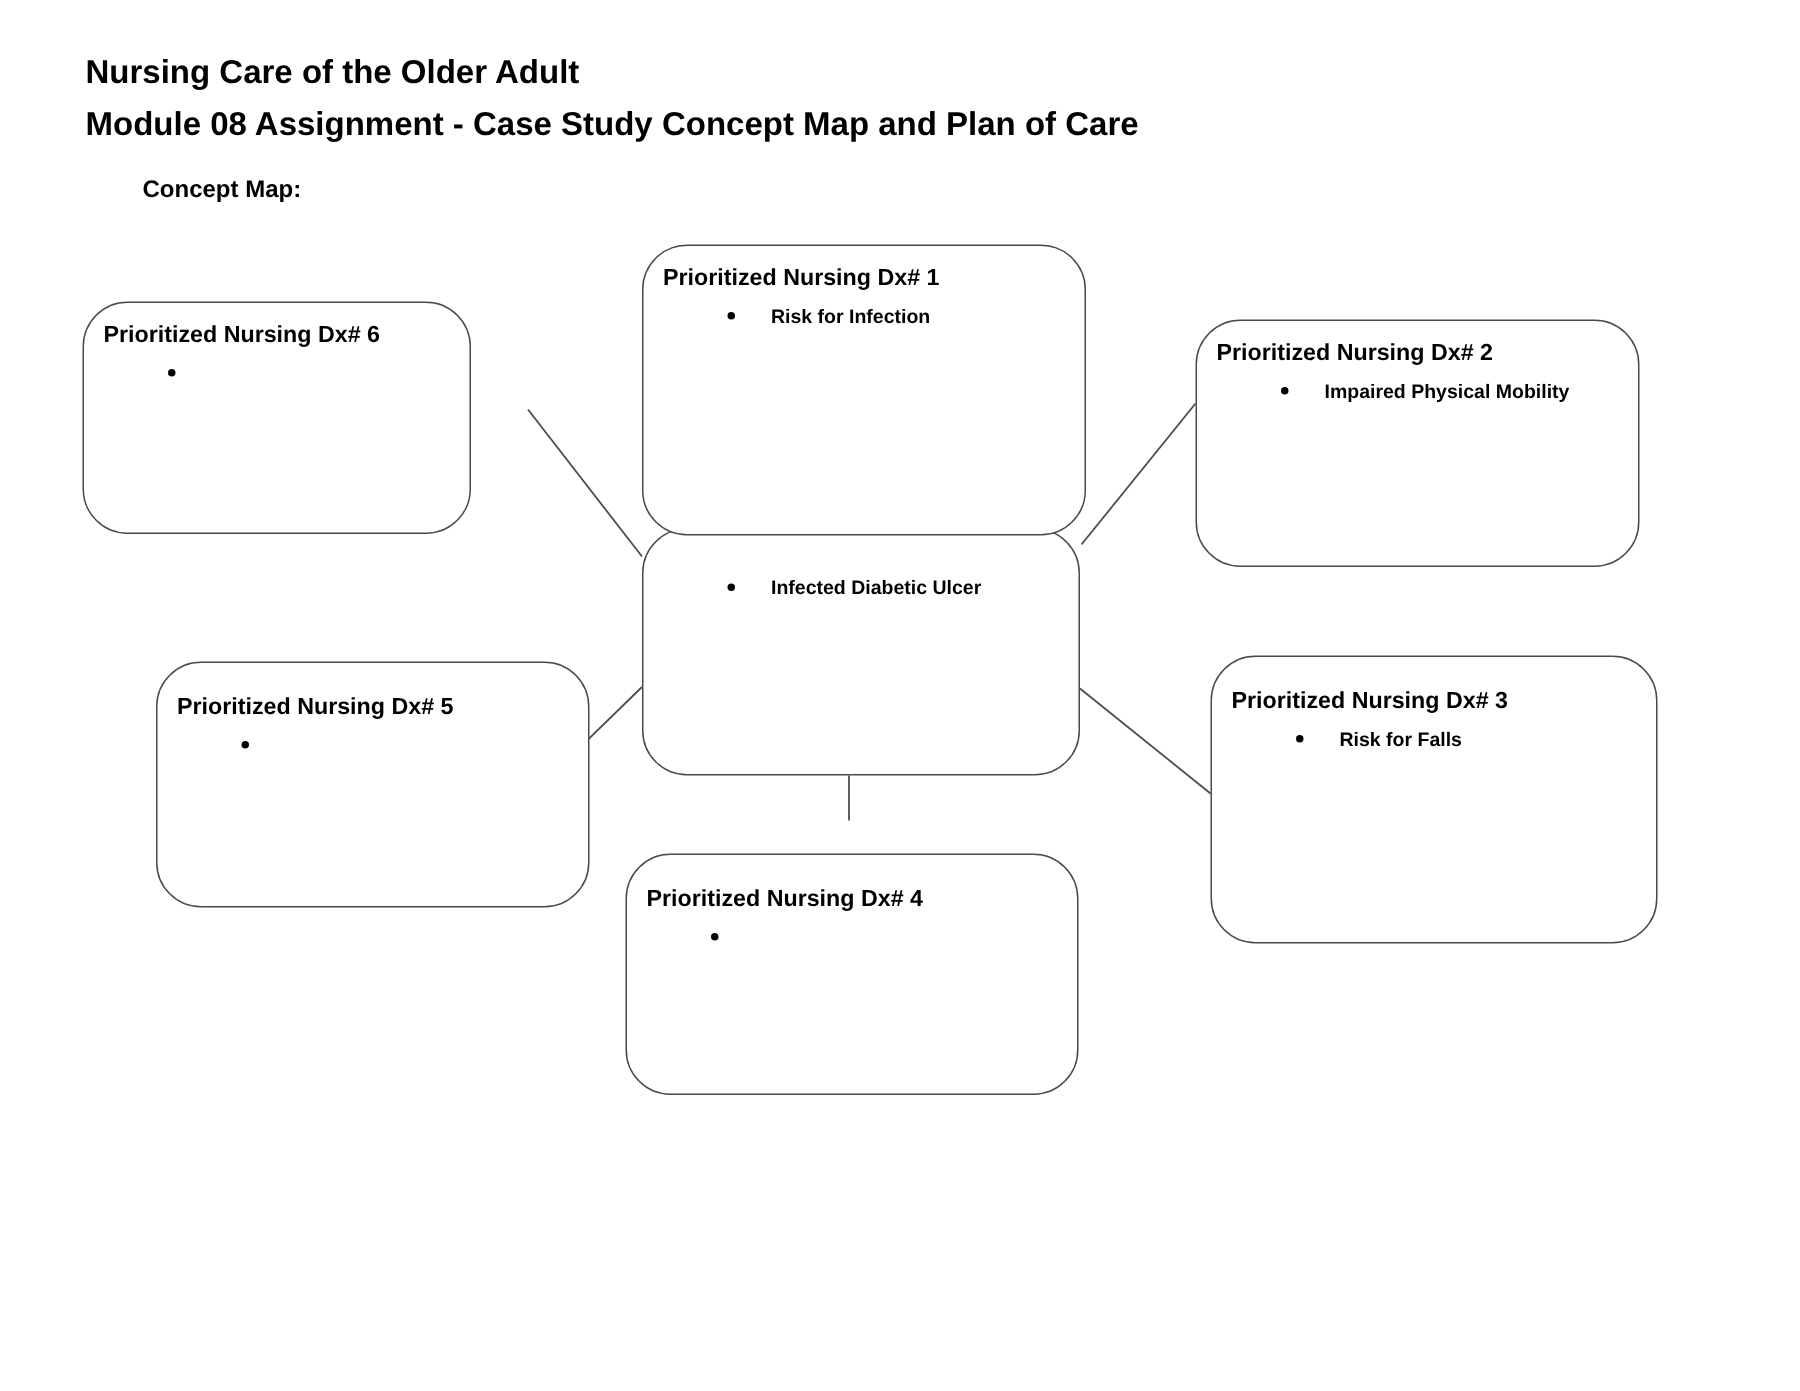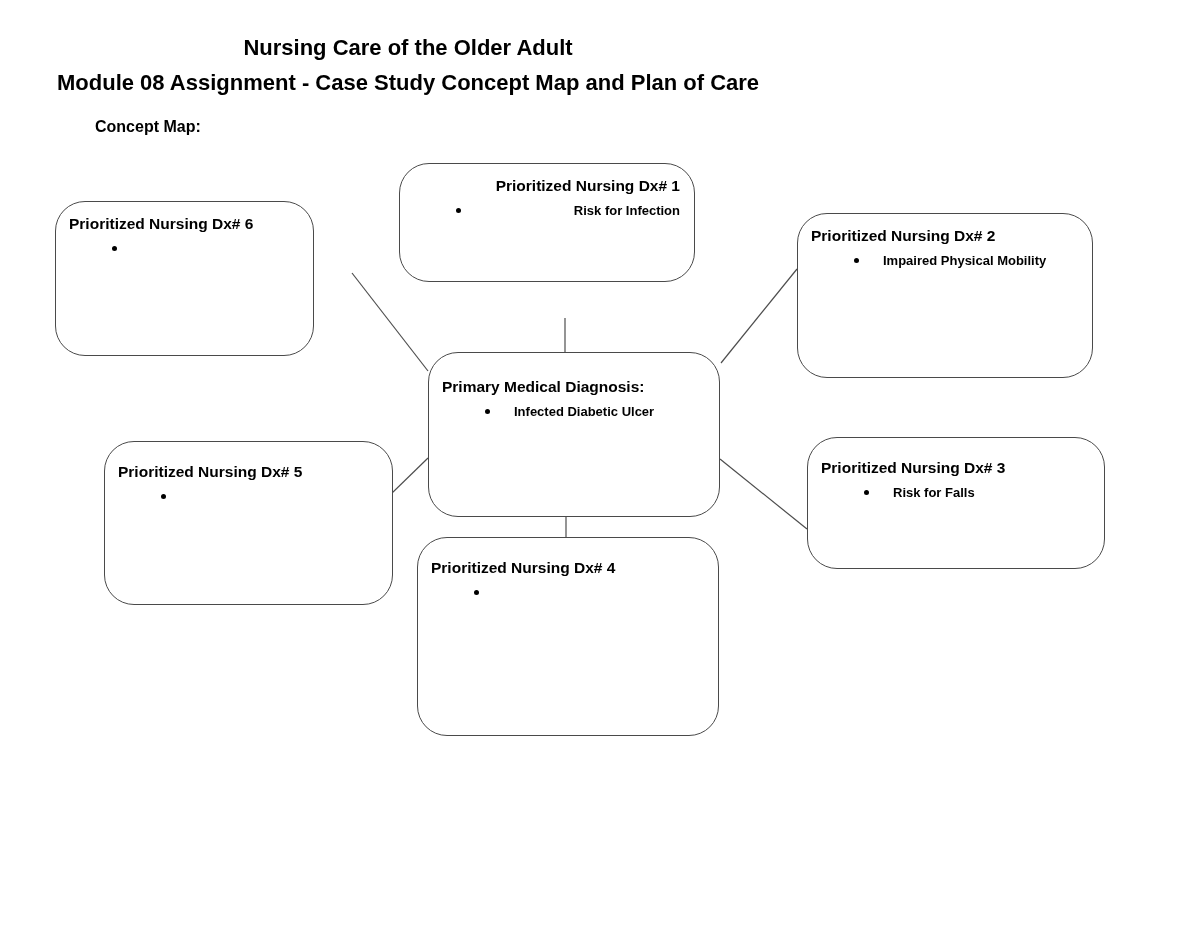--- a/index.html
+++ b/index.html
@@ -20,21 +20,20 @@
     position: absolute;
     left: 57px;
     top: 30px;
   }
   .doc-title-line {
     font-size: 22px;
     font-weight: 700;
     line-height: 35px;
     color: var(--text-color, #000000);
     white-space: nowrap;
-    text-align: center;
   }
   .section-label {
     position: absolute;
     left: 57px;
     top: 118px;
     font-size: 16px;
     font-weight: 700;
     color: var(--text-color, #000000);
     margin-left: 38px;
   }
@@ -102,48 +101,47 @@
     <svg class="edges" width="1200" height="927" viewBox="0 0 1200 927">
       <line x1="565" y1="318" x2="565" y2="352" stroke="#4d4d4d" stroke-width="1.2"></line>
       <line x1="352" y1="273" x2="428" y2="371" stroke="#4d4d4d" stroke-width="1.2"></line>
       <line x1="797" y1="269" x2="721" y2="363" stroke="#4d4d4d" stroke-width="1.2"></line>
       <line x1="428" y1="458" x2="352" y2="532" stroke="#4d4d4d" stroke-width="1.2"></line>
       <line x1="720" y1="459" x2="807" y2="529" stroke="#4d4d4d" stroke-width="1.2"></line>
       <line x1="566" y1="517" x2="566" y2="547" stroke="#4d4d4d" stroke-width="1.2"></line>
     </svg>
 
     <div class="node pt-xl" style="left:428px; top:352px; width:292px; height:165px;">
-      <div class="node-title">Primary Medical Diagnosis:</div>
       <ul class="node-items">
         <li class="node-item">Infected Diabetic Ulcer</li>
       </ul>
     </div>
 
-    <div class="node" style="left:399px; top:163px; width:296px; height:119px;text-align:right;">
+    <div class="node" style="left:428px; top:163px; width:296px; height:194px;">
       <div class="node-title">Prioritized Nursing Dx# 1</div>
       <ul class="node-items">
         <li class="node-item">Risk for Infection</li>
       </ul>
     </div>
 
     <div class="node" style="left:797px; top:197px; width:296px; height:165px;margin-top:16px;">
       <div class="node-title">Prioritized Nursing Dx# 2</div>
       <ul class="node-items">
         <li class="node-item">Impaired Physical Mobility</li>
       </ul>
     </div>
 
-    <div class="node pt-lg" style="left:807px; top:437px; width:298px; height:132px;">
+    <div class="node pt-lg" style="left:807px; top:437px; width:298px; height:192px;">
       <div class="node-title">Prioritized Nursing Dx# 3</div>
       <ul class="node-items">
         <li class="node-item">Risk for Falls</li>
       </ul>
     </div>
 
-    <div class="node pt-lg" style="left:417px; top:537px; width:302px; height:199px;">
+    <div class="node pt-lg" style="left:417px; top:569px; width:302px; height:161px;">
       <div class="node-title">Prioritized Nursing Dx# 4</div>
       <ul class="node-items">
         <li class="node-item"></li>
       </ul>
     </div>
 
     <div class="node pt-lg" style="left:62px; top:441px; width:289px; height:164px;margin-left:42px;">
       <div class="node-title">Prioritized Nursing Dx# 5</div>
       <ul class="node-items">
         <li class="node-item"></li>

